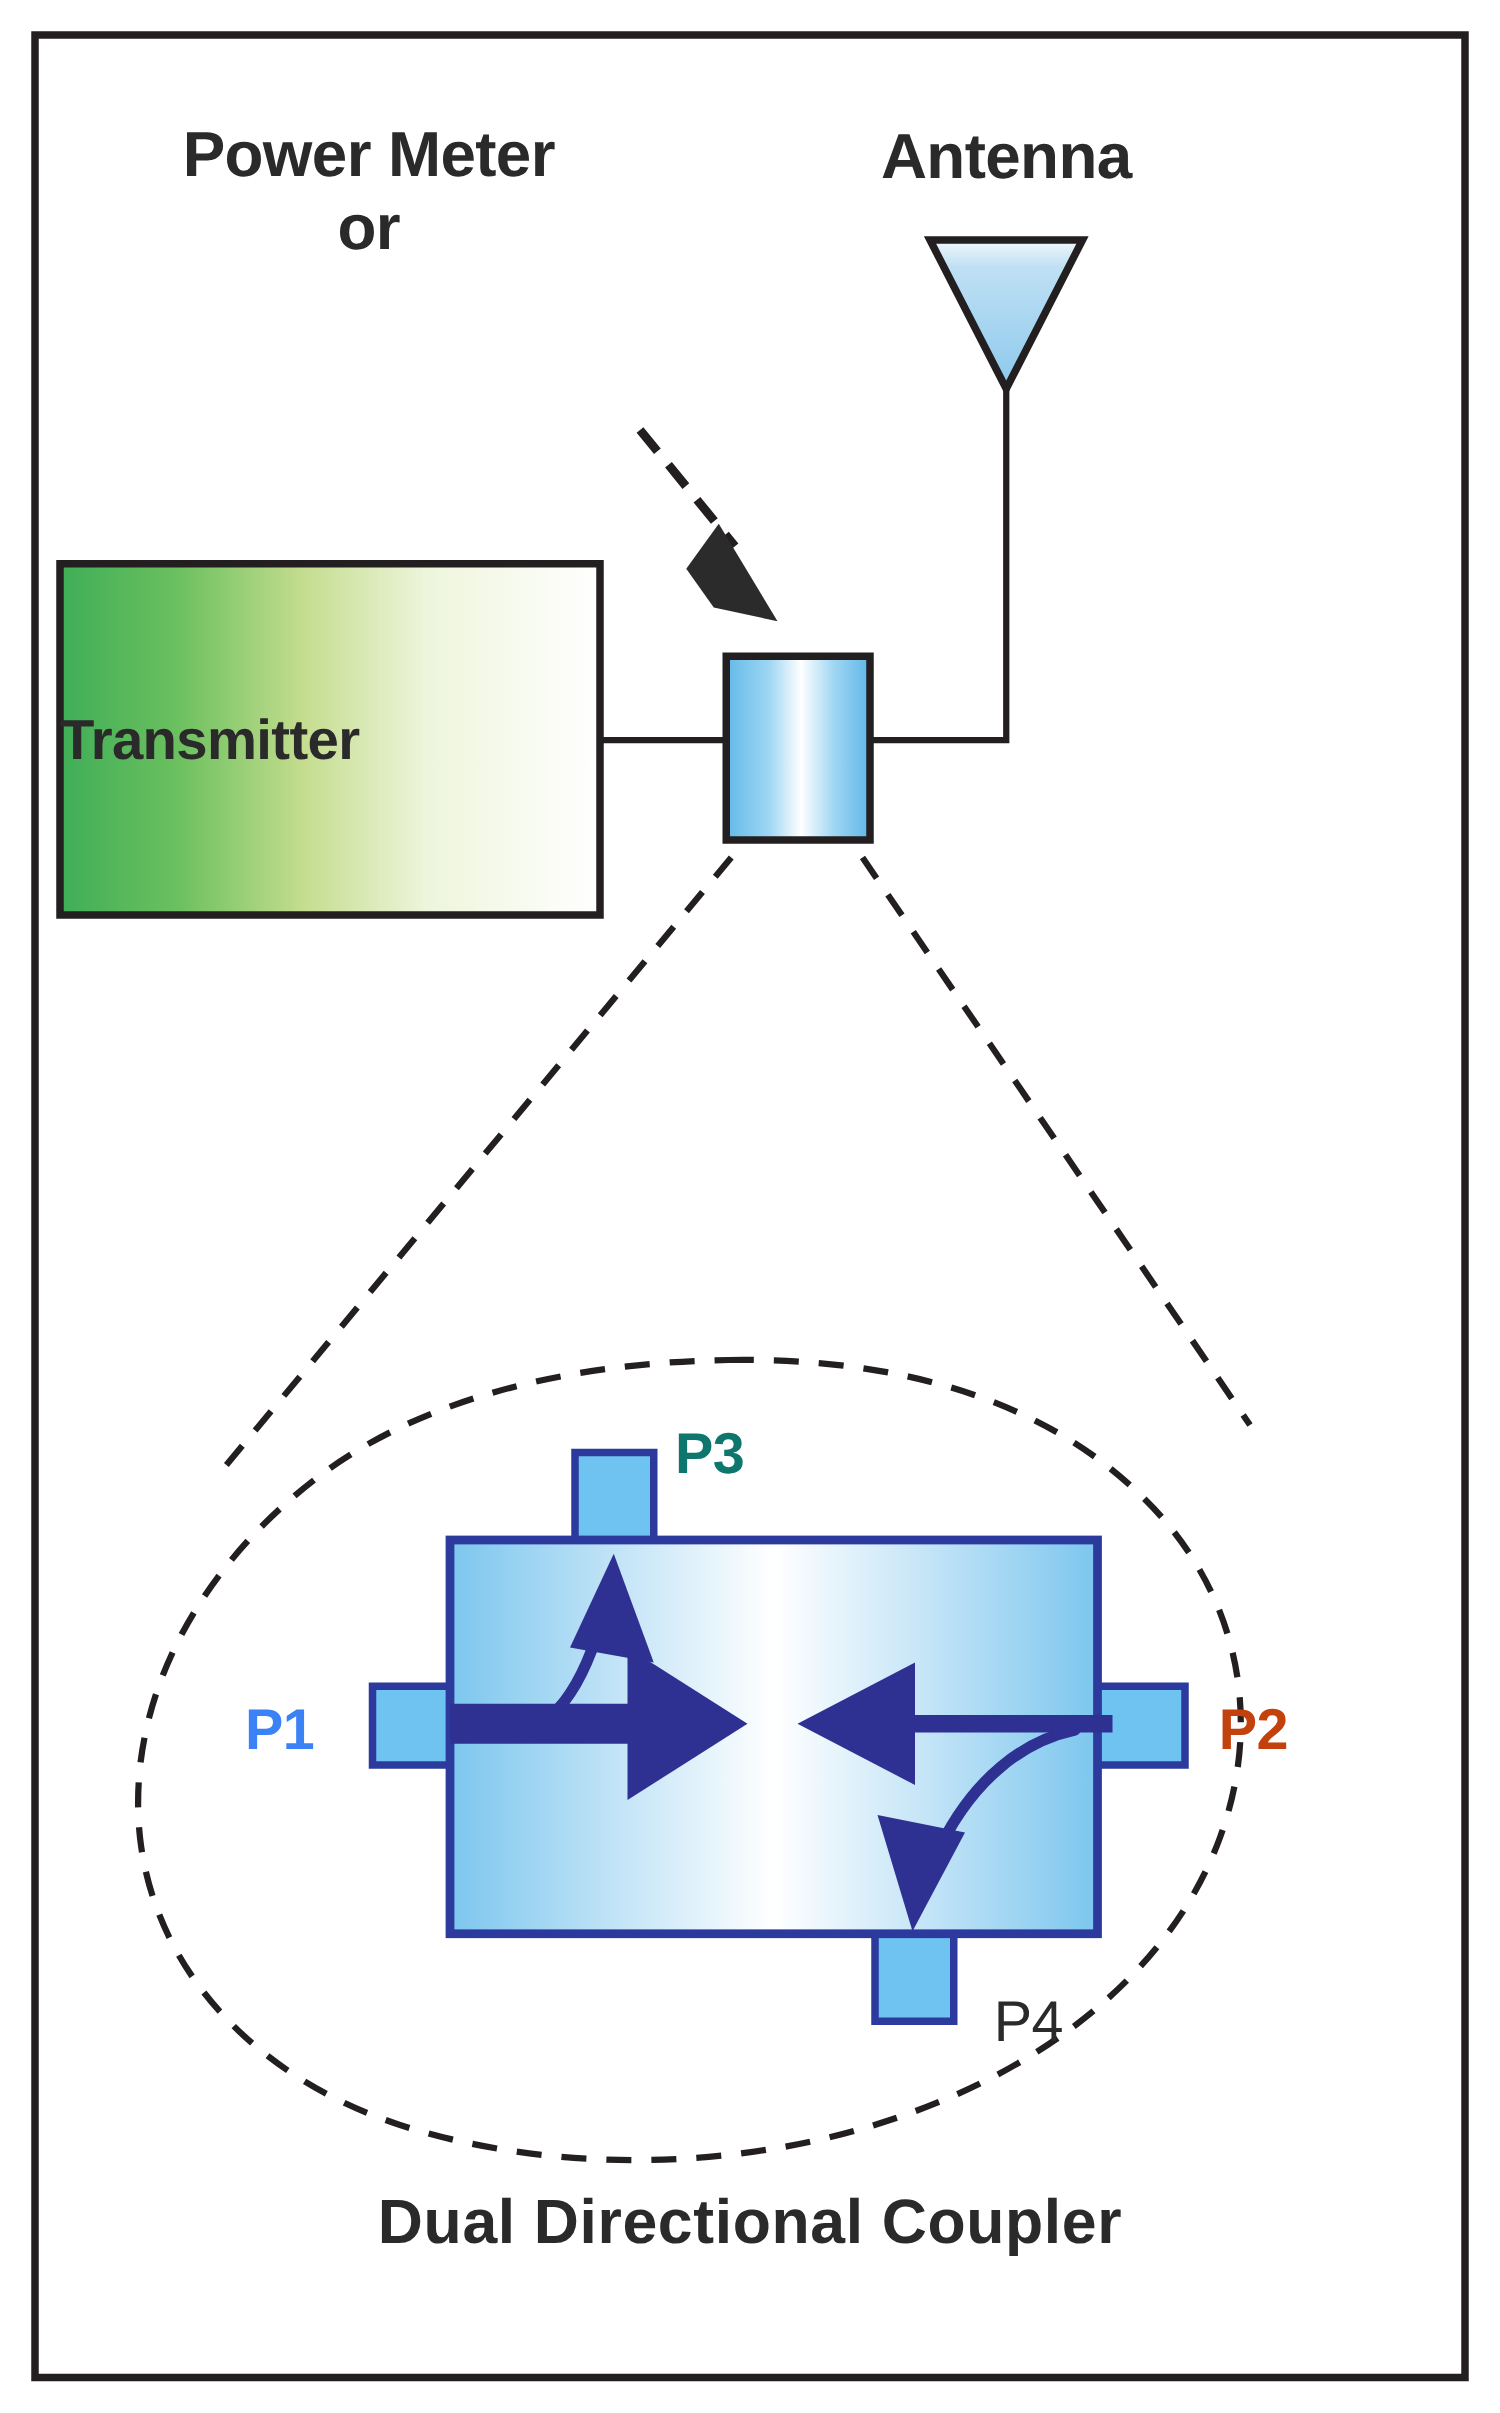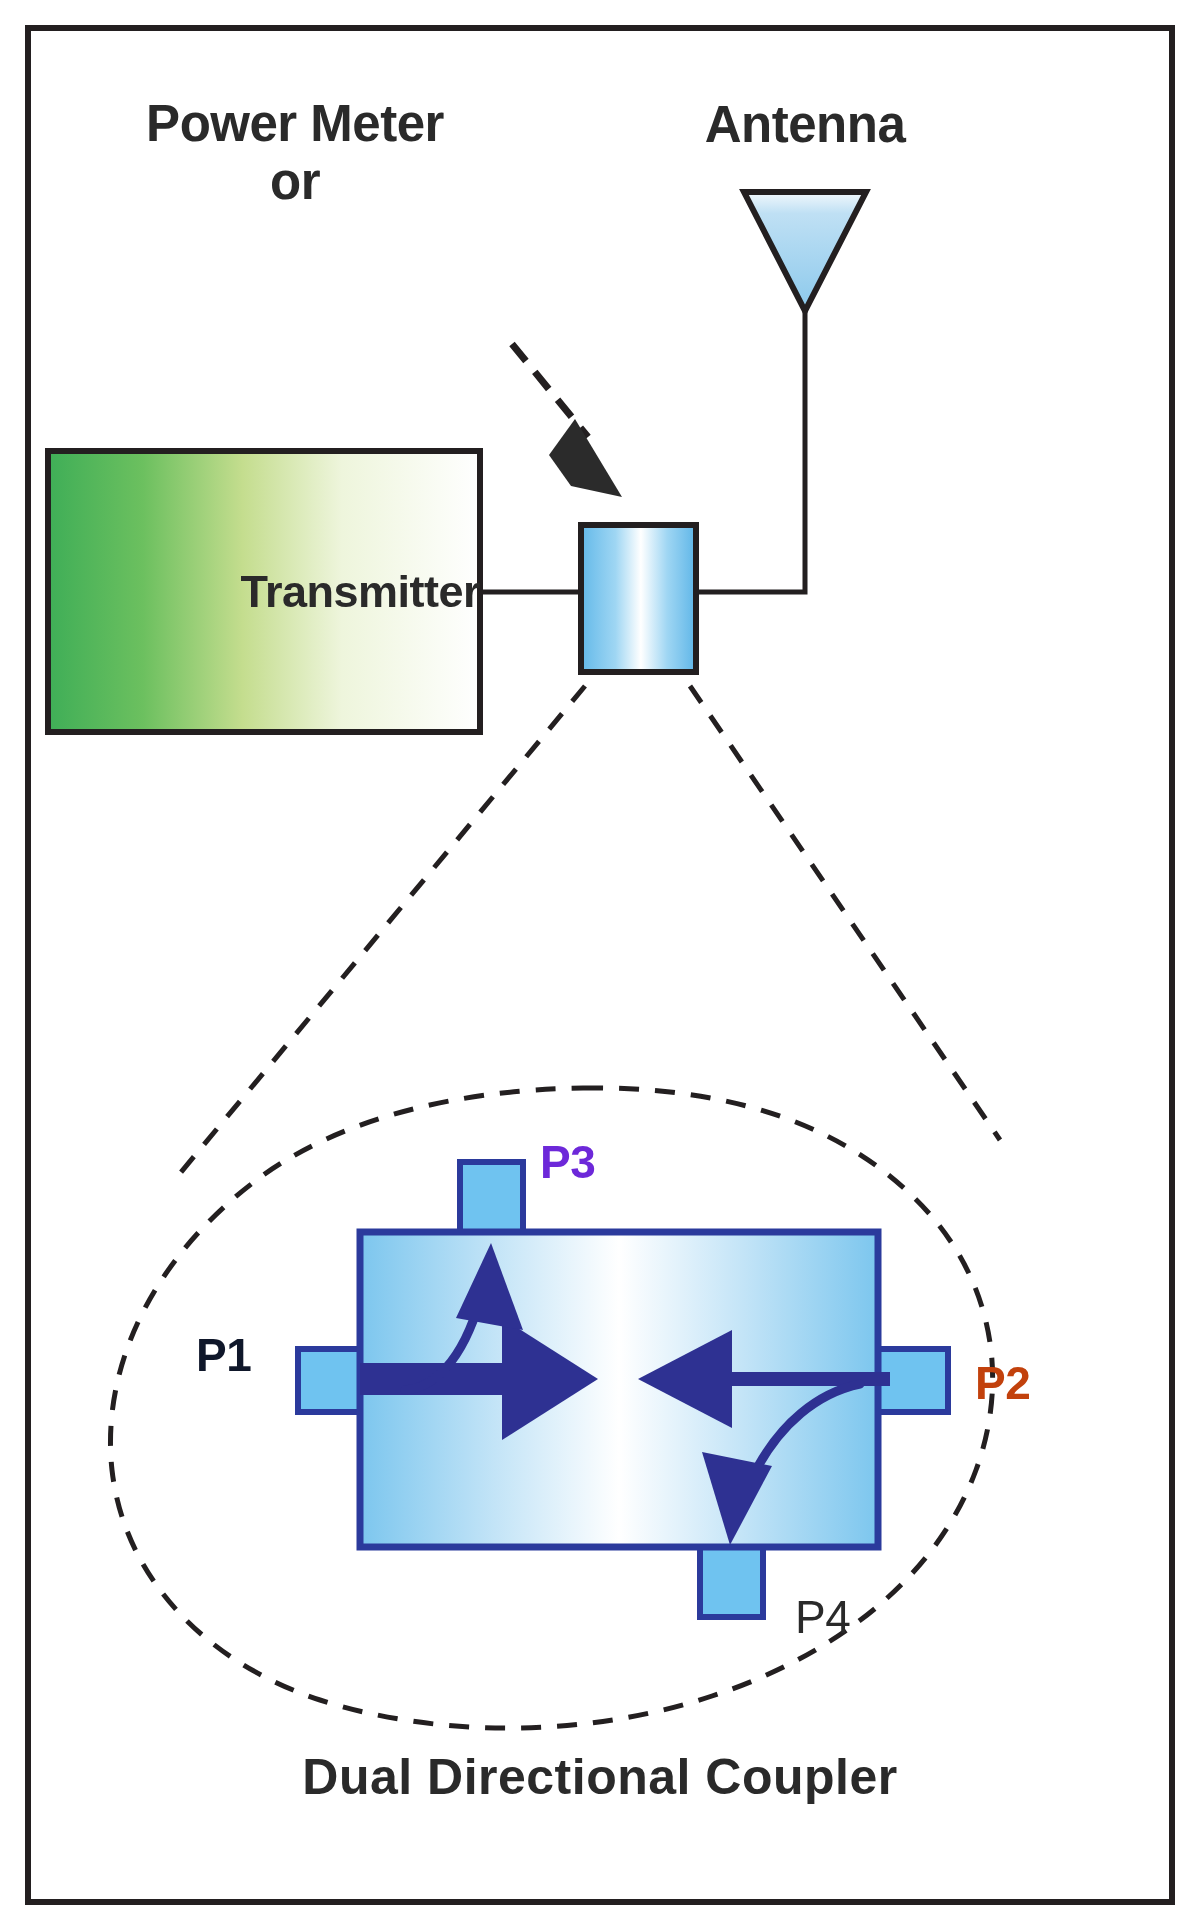--- a/index.html
+++ b/index.html
@@ -145,25 +145,25 @@
     </g>
   </svg>
 
   <div style="position:absolute;left:60px;top:95px;width:470px;text-align:center;color:#2a2a2a;">
     <div class="lbl lbl-big" style="font-family:'Liberation Sans',sans-serif;font-weight:bold;line-height:1.14;">Power Meter</div>
     <div class="lbl lbl-big" style="font-family:'Liberation Sans',sans-serif;font-weight:bold;line-height:1.14;">or</div>
   </div>
 
   <div class="lbl lbl-big" style="position:absolute;left:604px;top:95px;width:402px;text-align:center;font-family:'Liberation Sans',sans-serif;font-weight:bold;color:#2a2a2a;">Antenna</div>
 
-  <div class="lbl lbl-inner" style="position:absolute;left:48px;top:566px;width:432px;text-align:right;font-family:'Liberation Sans',sans-serif;font-weight:bold;color:#2a2a2a;">Transmitter</div>
+  <div class="lbl lbl-inner" style="position:absolute;left:48px;top:566px;width:432px;text-align:left;font-family:'Liberation Sans',sans-serif;font-weight:bold;color:#2a2a2a;">Transmitter</div>
 
-  <div class="lbl lbl-port" style="position:absolute;left:540px;top:1135px;font-family:'Liberation Sans',sans-serif;font-weight:bold;color:#6d28d9;">P3</div>
+  <div class="lbl lbl-port" style="position:absolute;left:540px;top:1135px;font-family:'Liberation Sans',sans-serif;font-weight:bold;color:#0f766e;">P3</div>
 
-  <div class="lbl lbl-port" style="position:absolute;left:196px;top:1328px;font-family:'Liberation Sans',sans-serif;font-weight:bold;color:#0f172a;">P1</div>
+  <div class="lbl lbl-port" style="position:absolute;left:196px;top:1356px;font-family:'Liberation Sans',sans-serif;font-weight:bold;color:#3b82f6;">P1</div>
 
   <div class="lbl lbl-port" style="position:absolute;left:975px;top:1356px;font-family:'Liberation Sans',sans-serif;font-weight:bold;color:#c2410c;">P2</div>
 
   <div class="lbl lbl-port" style="position:absolute;left:795px;top:1590px;font-family:'Liberation Sans',sans-serif;font-weight:normal;color:#2a2a2a;">P4</div>
 
   <div class="lbl lbl-caption" style="position:absolute;left:0px;top:1748px;width:1200px;text-align:center;font-family:'Liberation Sans',sans-serif;font-weight:bold;color:#2a2a2a;letter-spacing:0.5px;">Dual Directional Coupler</div>
 
 </div>
 
 </body></html>

